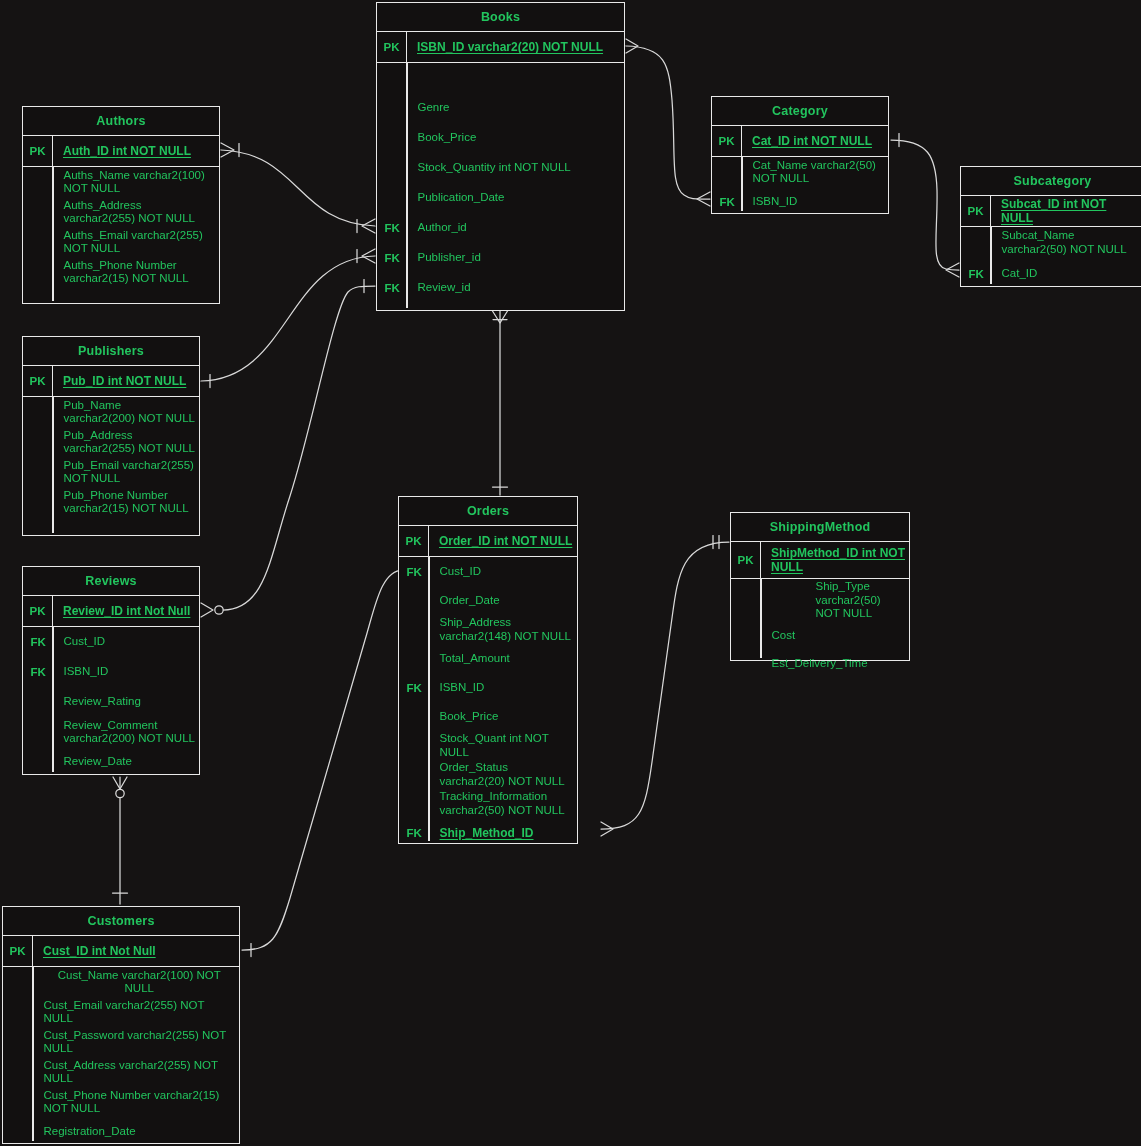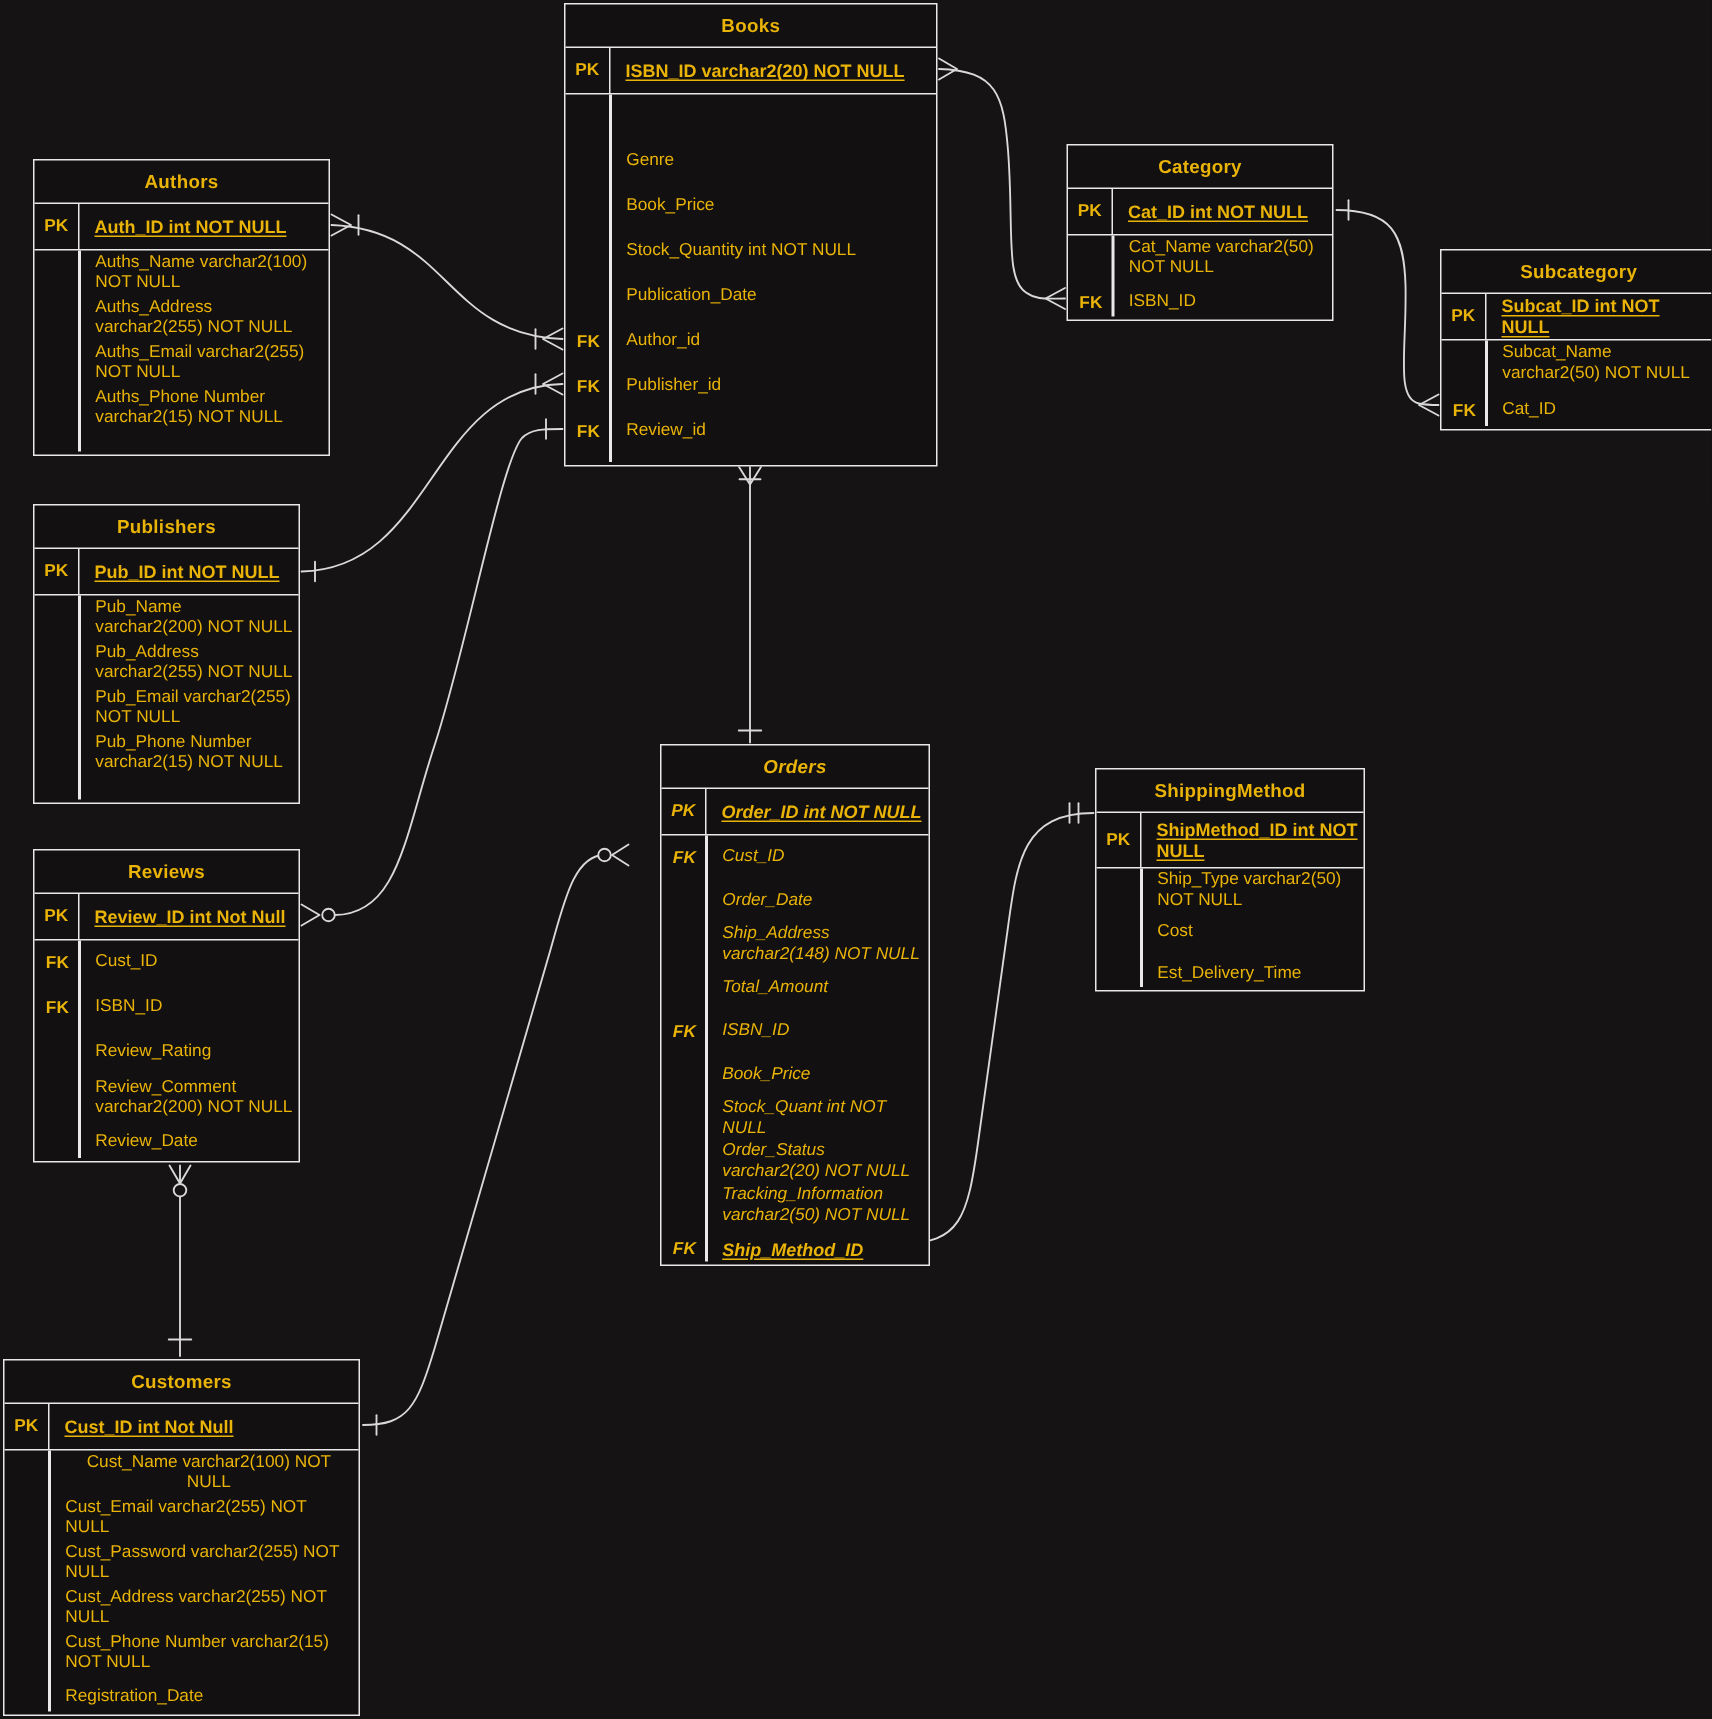--- a/index.html
+++ b/index.html
@@ -2,21 +2,21 @@
 <html><head>
 <meta charset="utf-8">
 <style>
   html,body{margin:0;padding:0;background:#151313;}
   #stage{position:relative;width:1141px;height:1146px;overflow:hidden;background:#151313;
          font-family:"Liberation Sans", sans-serif;}
   #connectors{position:absolute;left:0;top:0;z-index:1;}
   #connectors path{fill:none;stroke:#d9d9d9;stroke-width:1.25;stroke-linecap:round;stroke-linejoin:round;}
   #connectors circle{fill:#151313;stroke:#d9d9d9;stroke-width:1.25;}
   .entity{position:absolute;z-index:2;box-sizing:border-box;background:#121010;
-          border:1.5px solid #e9e9e9;color:#eab308;}
+          border:1.5px solid #e9e9e9;color:#22c55e;}
   .entity-title{height:28px;border-bottom:1.5px solid #e9e9e9;display:flex;align-items:center;
           justify-content:center;font-weight:bold;font-size:12.5px;letter-spacing:.2px;}
   .pk-row{display:flex;border-bottom:1.5px solid #e9e9e9;align-items:stretch;}
   .pk-row .g{width:29px;flex:none;border-right:1.5px solid #e9e9e9;display:flex;
           align-items:center;justify-content:center;font-weight:bold;font-size:11.5px;}
   .pk-row .c{flex:1;display:flex;align-items:center;padding:1px 4px 1px 10px;min-width:0;}
   .tbody{position:relative;}
   .vline{position:absolute;left:29px;top:0;bottom:0;width:1.5px;background:#e9e9e9;}
   .row{display:flex;align-items:stretch;}
   .row .g{width:30.5px;flex:none;display:flex;align-items:center;justify-content:center;
@@ -318,21 +318,21 @@
           </div>
         </div>
         <div class="row" style="min-height: 30px;">
           <div class="g"></div>
           <div class="c">
             <span>Review_Date</span>
           </div>
         </div>
       </div>
     </div>
-    <div class="entity" style="left: 440px; top: 496px; width: 180px; height: 348px; font-style: italic;">
+    <div class="entity" style="left: 398px; top: 496px; width: 180px; height: 348px;">
       <div class="entity-title">
         <span>Orders</span>
       </div>
       <div class="pk-row" style="min-height: 30px;">
         <div class="g">PK</div>
         <div class="c">
           <span class="u">Order_ID int NOT NULL</span>
         </div>
       </div>
       <div class="tbody" style="height: 284px;">
@@ -404,35 +404,35 @@
         <span>ShippingMethod</span>
       </div>
       <div class="pk-row" style="min-height: 36px;">
         <div class="g">PK</div>
         <div class="c">
           <span class="u">ShipMethod_ID int NOT NULL</span>
         </div>
       </div>
       <div class="tbody" style="height: 79px;">
         <div class="vline"></div>
+        <div class="row" style="min-height: 28px; gap: 44px;">
+          <div class="g"></div>
+          <div class="c">
+            <span>Ship_Type varchar2(50) NOT NULL</span>
+          </div>
+        </div>
         <div class="row" style="min-height: 28px;">
           <div class="g"></div>
           <div class="c">
-            <span>Ship_Type varchar2(50) NOT NULL</span>
+            <span>Cost</span>
           </div>
         </div>
         <div class="row" style="min-height: 28px;">
           <div class="g"></div>
           <div class="c">
-            <span>Cost</span>
-          </div>
-        </div>
-        <div class="row" style="min-height: 28px;">
-          <div class="g"></div>
-          <div class="c">
             <span>Est_Delivery_Time</span>
           </div>
         </div>
       </div>
     </div>
     <div class="entity" style="left: 2px; top: 906px; width: 238px; height: 238px;">
       <div class="entity-title">
         <span>Customers</span>
       </div>
       <div class="pk-row" style="min-height: 30px;">

